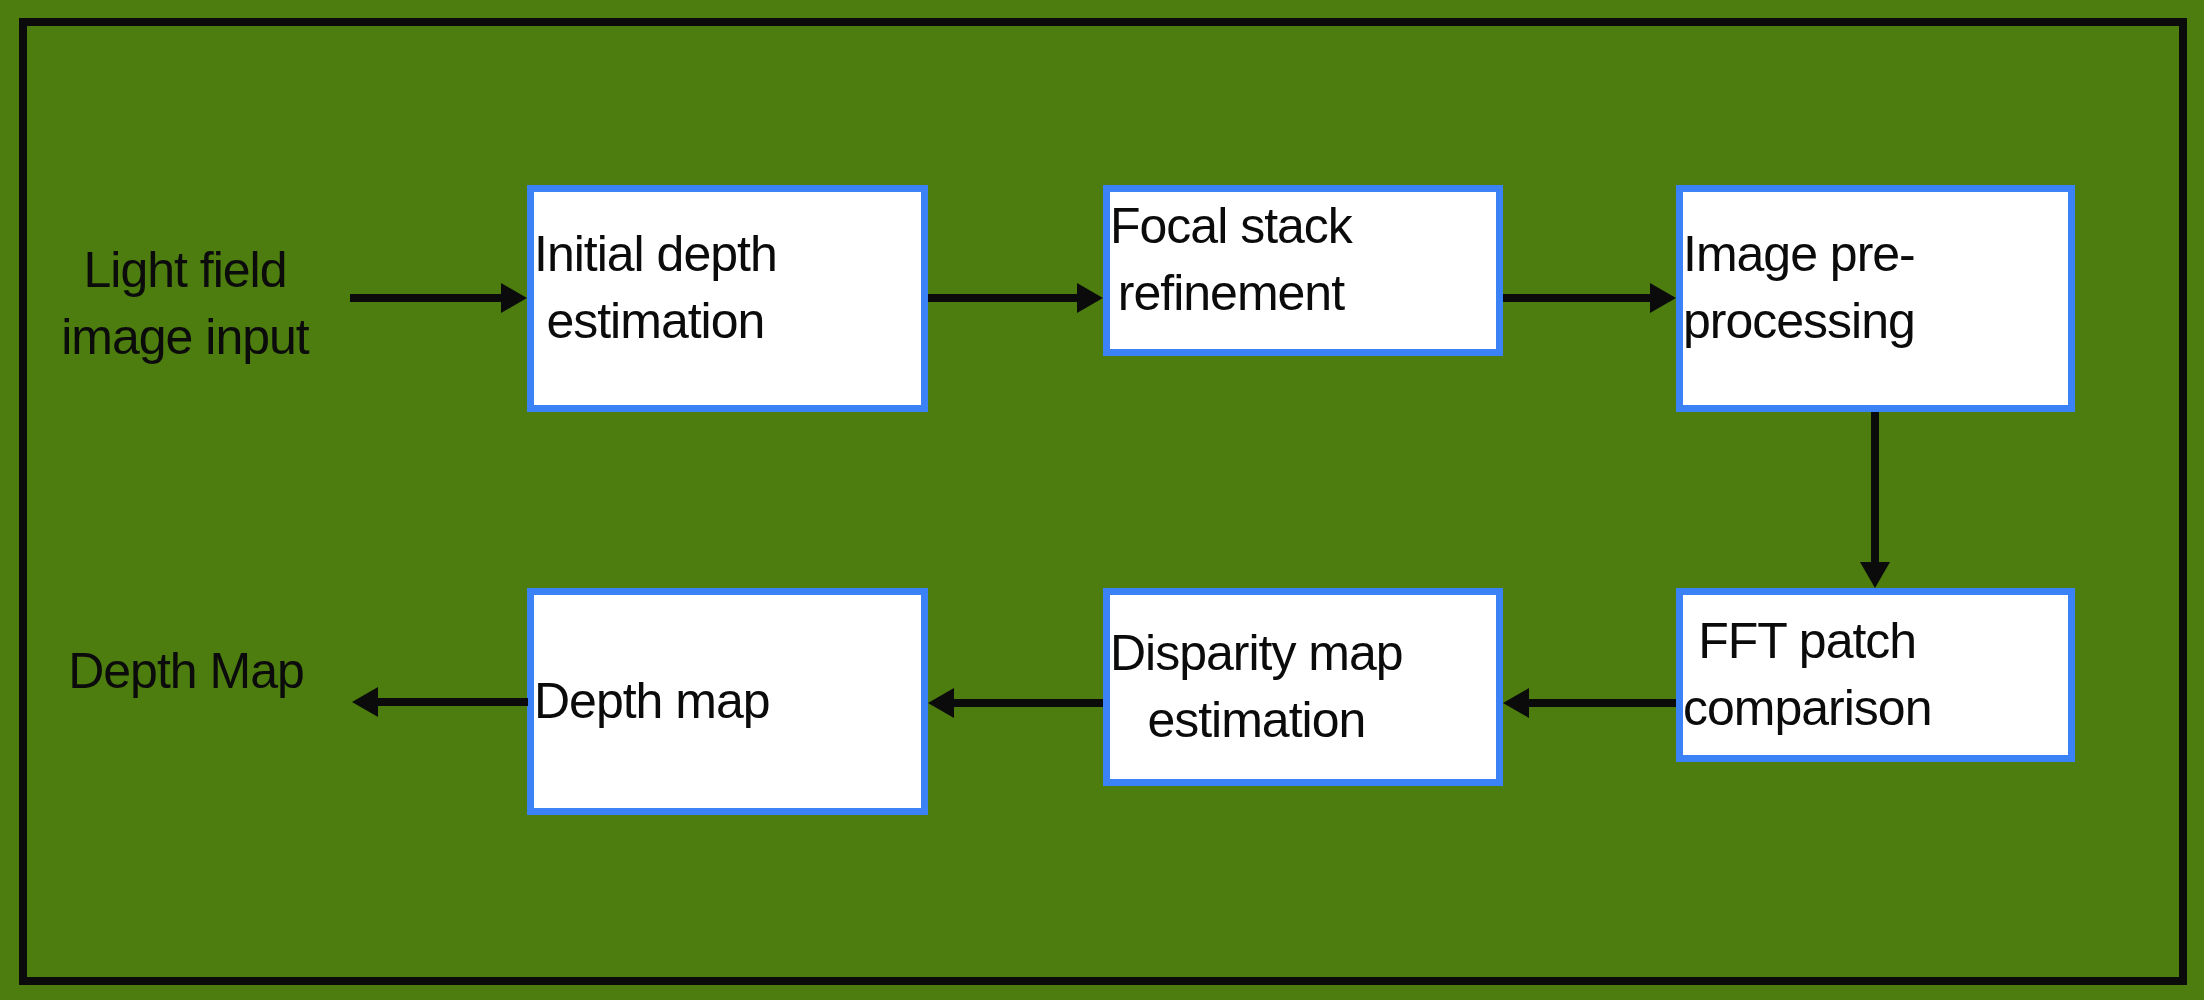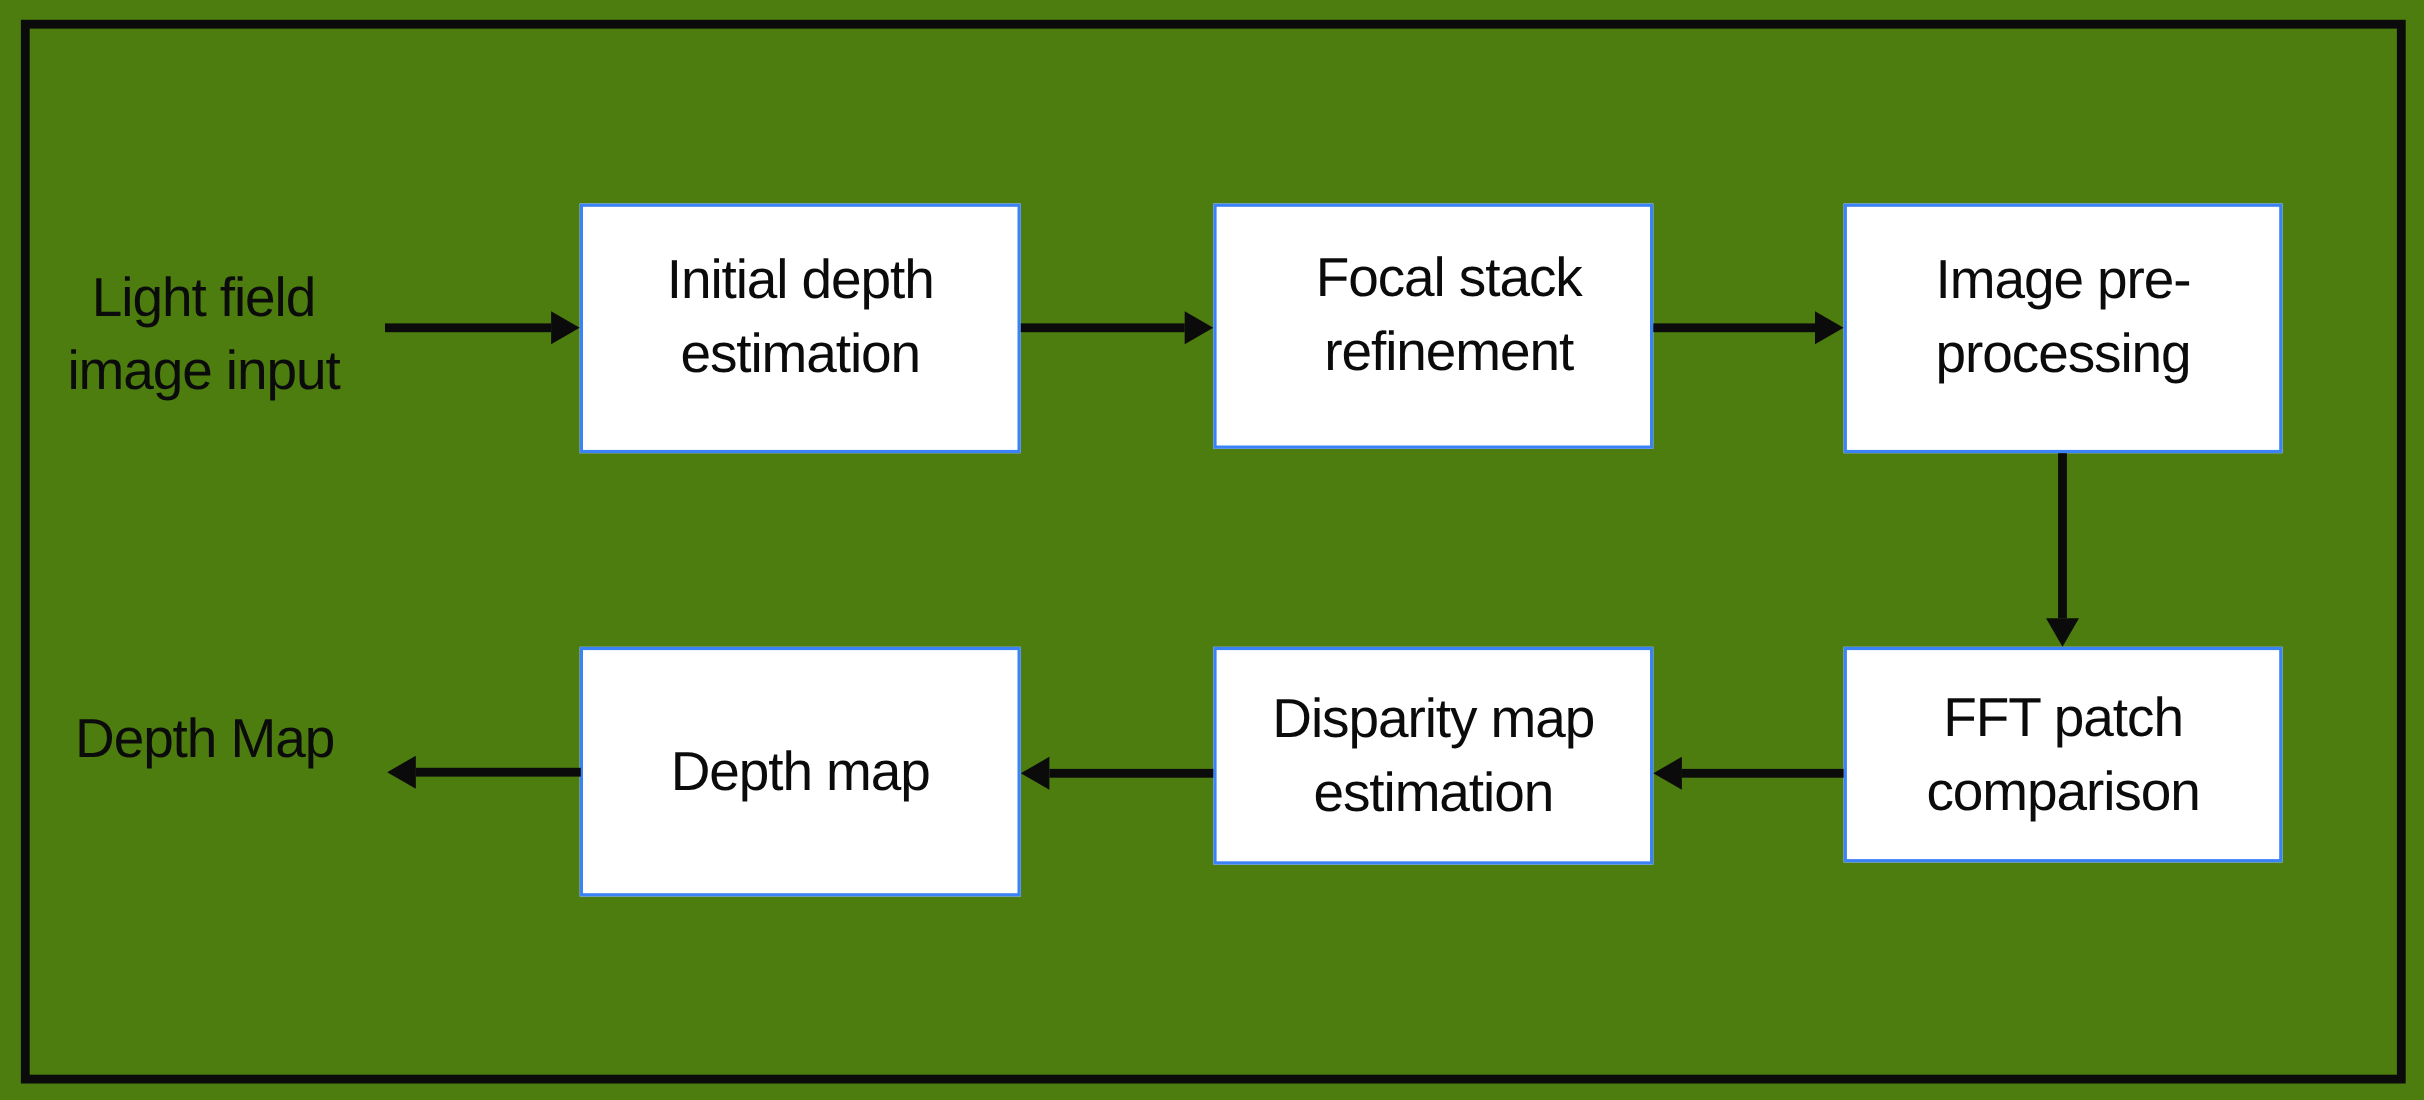--- a/index.html
+++ b/index.html
@@ -22,43 +22,42 @@
     top: 18px;
     width: 2168px;
     height: 967px;
     border: 8px solid #0b0b0b;
     box-sizing: border-box;
     background: transparent;
   }
   .node {
     position: absolute;
     background: #ffffff;
-    border: 3px solid #3b82f6;
+    border: 7px solid #3b82f6;
     box-sizing: border-box;
     display: flex;
     align-items: center;
-    justify-content: center;
     text-align: center;
   }
   .node-text, .free-label {
     font-size: 50px;
     line-height: 67px;
     letter-spacing: -1px;
     text-align: center;
     white-space: nowrap;
   }
   .shift-up { transform: translateY(-11px); }
   .free-label {
     position: absolute;
   }
   
   #box-initial-depth    { left: 527px;  top: 185px; width: 401px; height: 227px; }
-  #box-focal-stack      { left: 1103px; top: 185px; width: 400px; height: 223px; padding-left: 28px; }
+  #box-focal-stack      { left: 1103px; top: 185px; width: 400px; height: 171px; }
   #box-image-pre        { left: 1676px; top: 185px; width: 399px; height: 227px; }
-  #box-fft-patch        { left: 1676px; top: 588px; width: 399px; height: 196px; }
+  #box-fft-patch        { left: 1676px; top: 588px; width: 399px; height: 174px; }
   #box-disparity-map    { left: 1103px; top: 588px; width: 400px; height: 198px; }
   #box-depth-refinement { left: 527px;  top: 588px; width: 401px; height: 227px; }
 
   #label-input  { left: 35px; top: 237px; width: 300px; }
   #label-output { left: 36px; top: 638px; width: 300px; }
 
   .shaft-h { position: absolute; height: 8px; background: #0b0b0b; }
   .shaft-v { position: absolute; width: 8px;  background: #0b0b0b; }
   .head { position: absolute; width: 0; height: 0; }
   .head-right {

